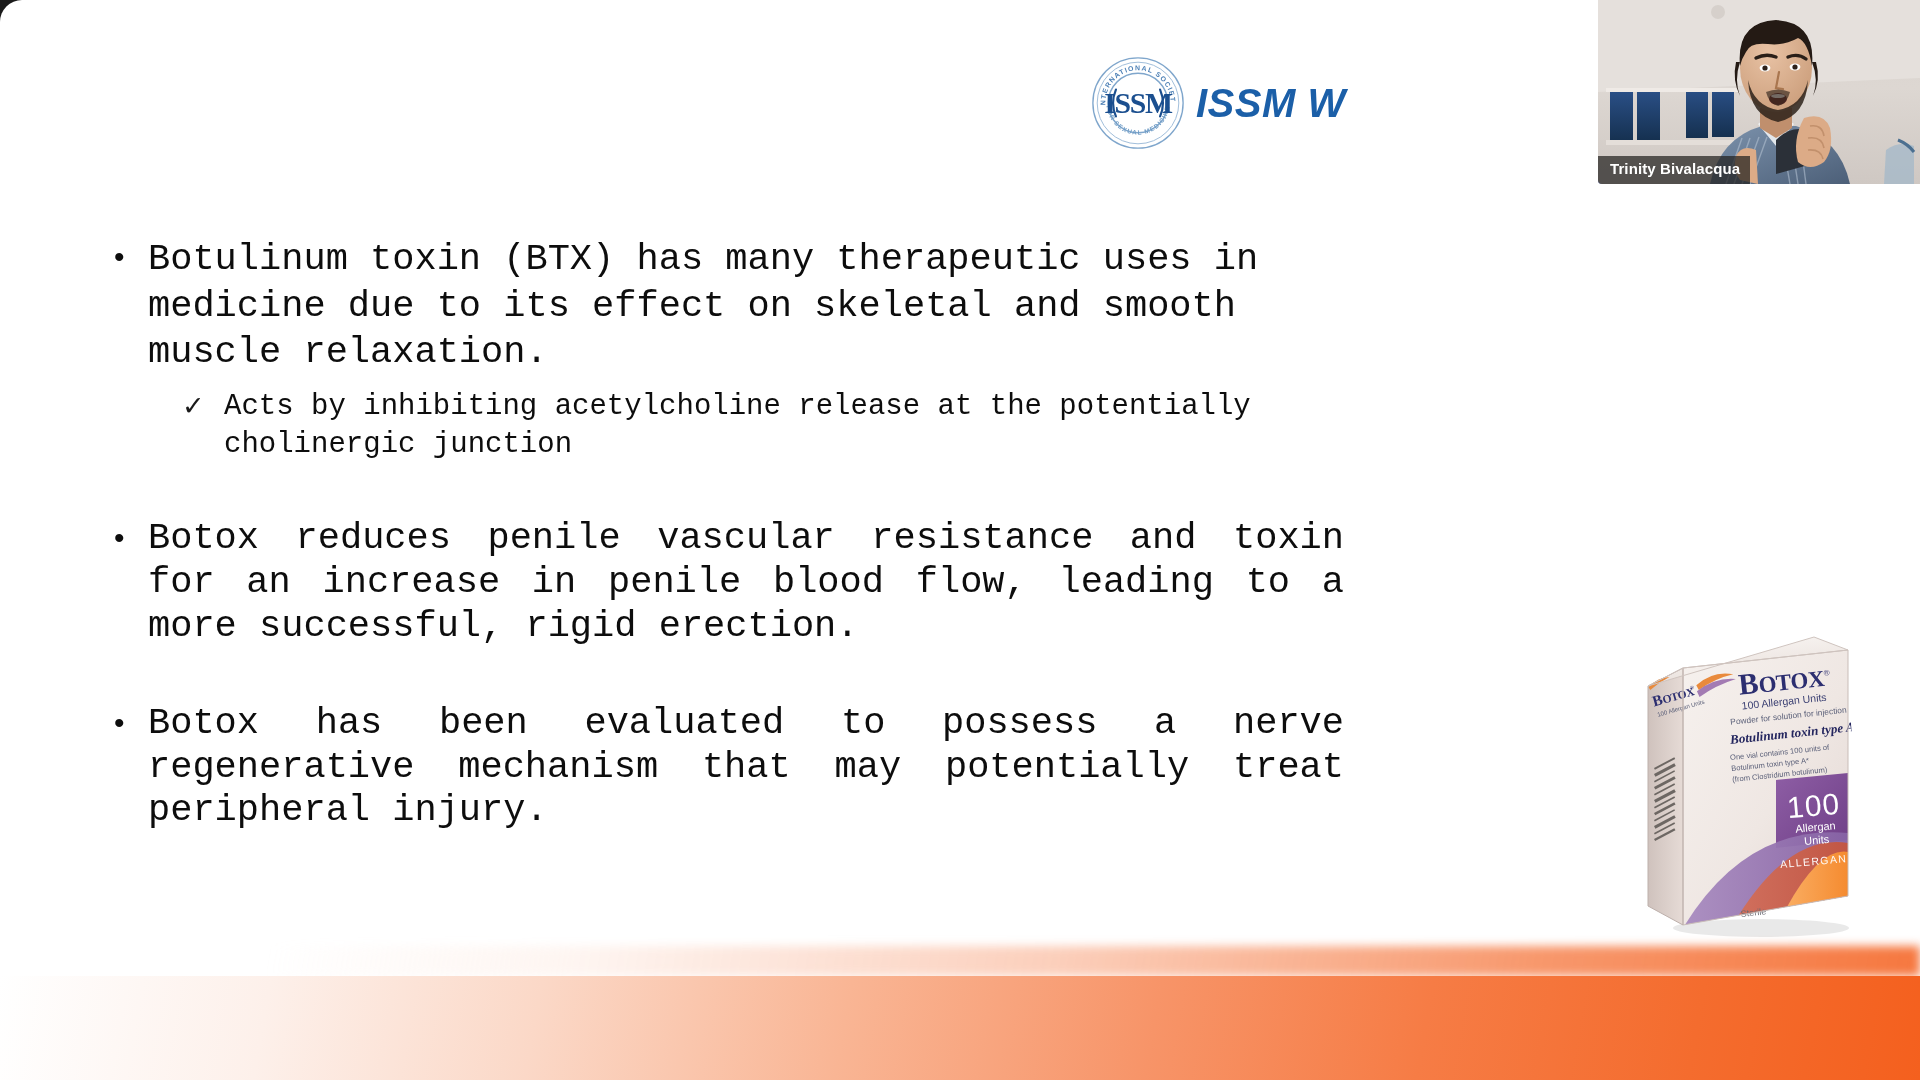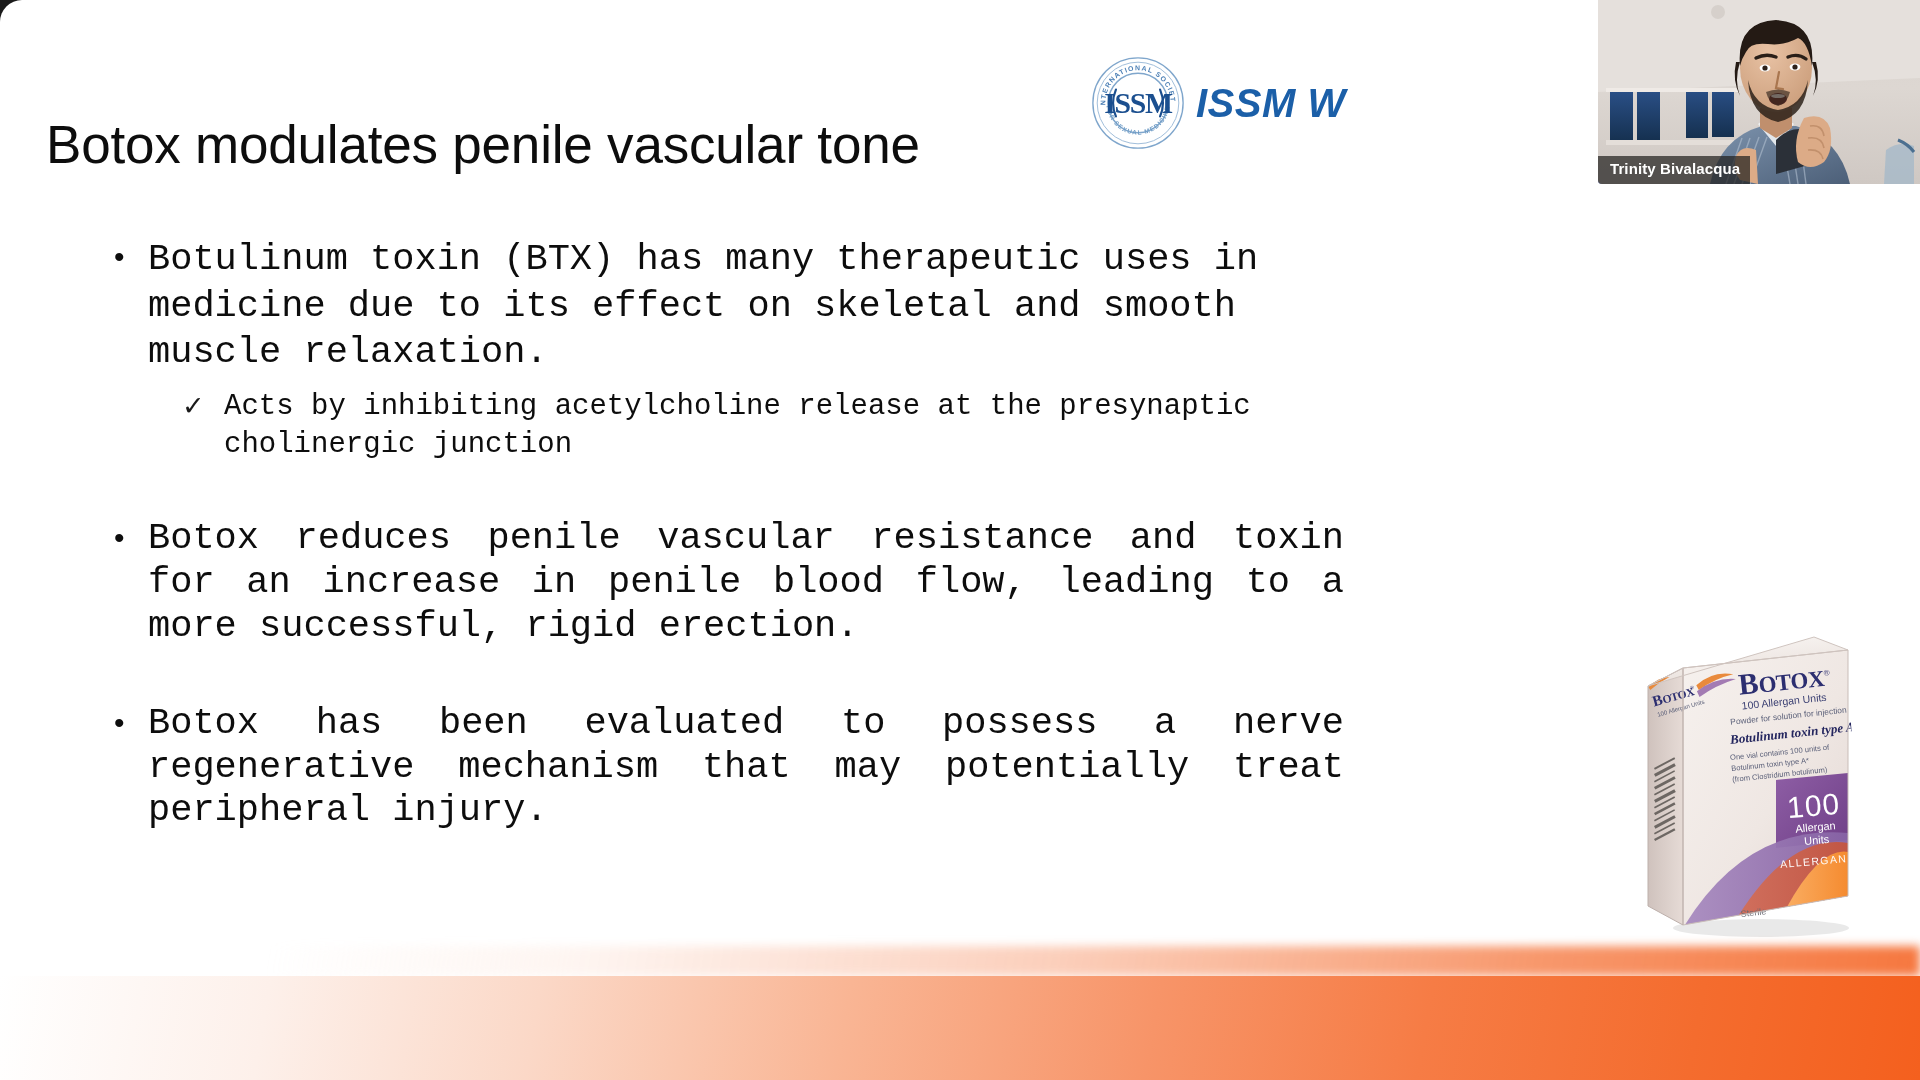--- a/index.html
+++ b/index.html
@@ -151,32 +151,31 @@
           <textPath href="#arcBot" startOffset="50%" text-anchor="middle">FOR SEXUAL MEDICINE</textPath>
         </text>
         <text x="50" y="60" text-anchor="middle" font-family="Liberation Serif, serif" font-size="31" font-weight="700" fill="#1b4f8f" letter-spacing="-1.4">ISSM</text>
         <path d="M 27,36 Q 21,50 27,64" fill="none" stroke="#1b4f8f" stroke-width="2.3" stroke-linecap="round"></path>
         <path d="M 73,36 Q 79,50 73,64" fill="none" stroke="#1b4f8f" stroke-width="2.3" stroke-linecap="round"></path>
       </svg>
     </span>
     <span id="issm-wordmark">ISSM W</span>
   </div>
 
-  <h1 id="slide-title">Botox modulates penile vascular tone</h1>
 
   <div id="body-block">
 
     <div class="bullet-row lvl1">
       <span class="bullet-mark">•</span>
       <span class="bullet-text">Botulinum toxin (BTX) has many therapeutic uses in medicine due to its effect on skeletal and smooth muscle relaxation.</span>
     </div>
 
     <div class="bullet-row lvl2">
       <span class="bullet-mark">✓</span>
-      <span class="bullet-text">Acts by inhibiting acetylcholine release at the presynaptic cholinergic junction</span>
+      <span class="bullet-text">Acts by inhibiting acetylcholine release at the potentially cholinergic junction</span>
     </div>
 
     <div class="gap-lg"></div>
 
     <div class="bullet-row lvl1 justify">
       <span class="bullet-mark">•</span>
       <span class="bullet-text">Botox reduces penile vascular resistance and toxin for an increase in penile blood flow, leading to a more successful, rigid erection.</span>
     </div>
 
     <div class="gap-md"></div>

